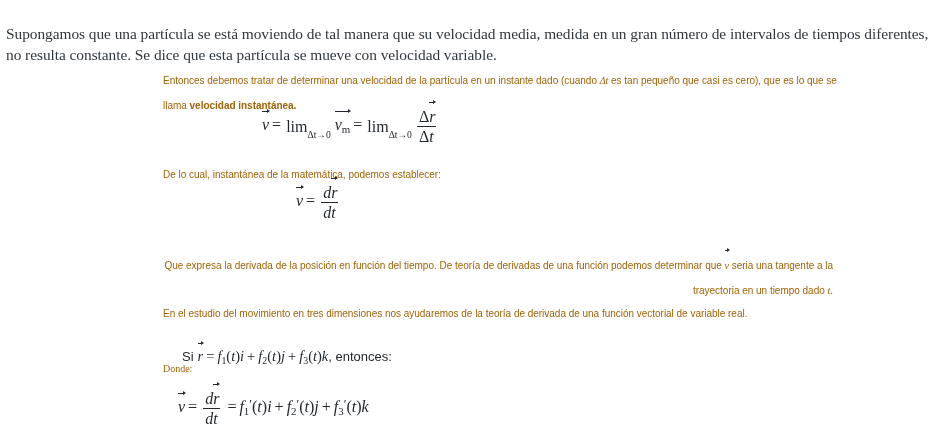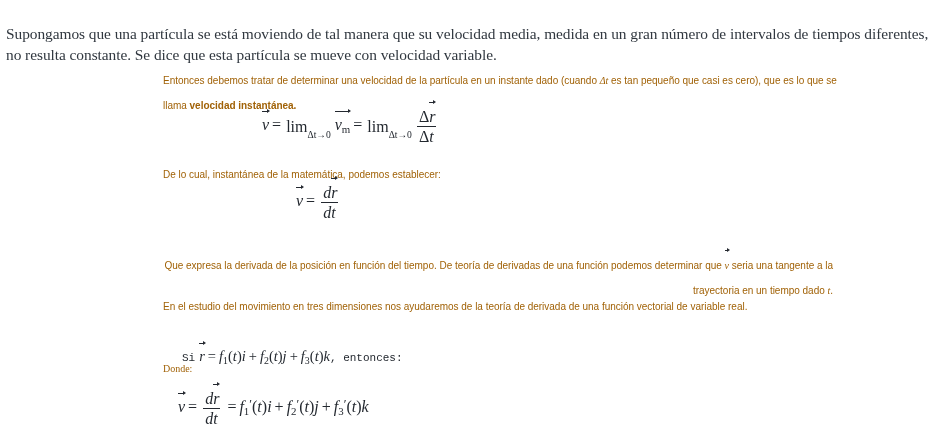--- a/index.html
+++ b/index.html
@@ -44,21 +44,21 @@
     font-size: 10px;
     line-height: 25px;
     color: #a16207;
     letter-spacing: -0.02px;
   }
   .para b { font-weight: bold; }
 
   .p1 { position: absolute; top: 58px; width: 690px; }
   .p2 { position: absolute; top: 152px; }
   .p3 { position: absolute; top: 243px; width: 670px; text-align: right; }
-  .p4 { position: absolute; top: 284px; width: 670px; }
+  .p4 { position: absolute; top: 291px; width: 670px; }
   .p5 { position: absolute; top: 346px; font-family: Liberation Serif, serif; }
 
   
   .math {
     position: absolute;
     font-family: "Liberation Serif", serif;
     color: #23282f;
     white-space: nowrap;
   }
   .eq1 { top: 108px; left: 262px; font-size: 16px; }
@@ -123,21 +123,21 @@
     align-items: flex-start;
     vertical-align: middle;
     margin: 0 3px;
     line-height: 1.08;
   }
   .frac .num { padding: 0 2px 1px 2px; }
   .frac .den { padding: 1px 2px 0 2px; border-top: 1px solid #23282f; }
 
   .sub { font-size: 0.68em; vertical-align: -0.28em; font-style: normal; }
   .prime { font-size: 0.78em; vertical-align: 0.30em; font-style: normal; }
-  .txt { font-family: Liberation Mono, monospace; font-style: normal; font-size: 11px; }
+  .txt { font-family: Liberation Sans, sans-serif; font-style: normal; font-size: 13px; }
 </style>
 </head>
 <body>
 
 <div class="page">
 
   <p class="intro">Supongamos que una partícula se está moviendo de tal manera que su velocidad media, medida en un gran número de intervalos de tiempos diferentes, no resulta constante. Se dice que esta partícula se mueve con velocidad variable.</p>
 
   <div class="body-block">
 

